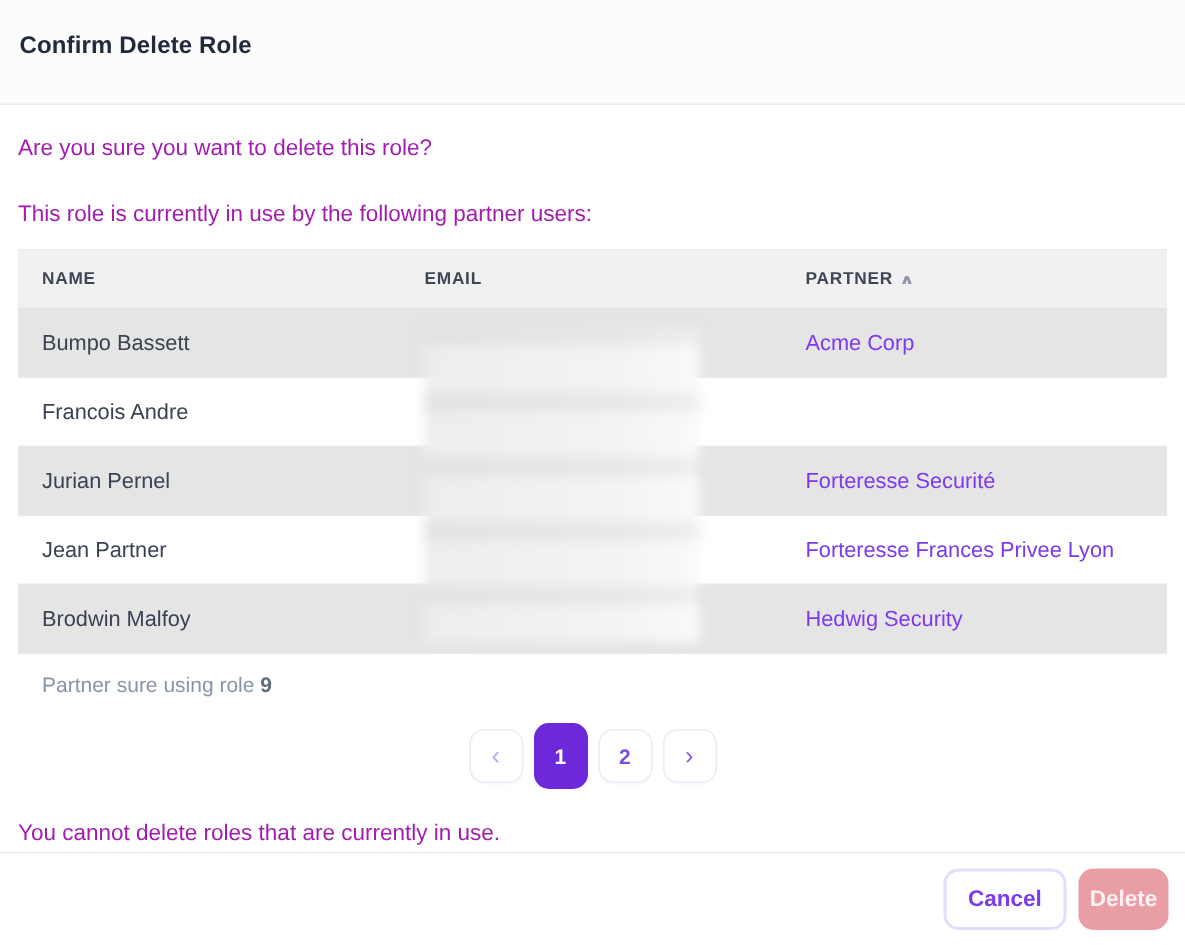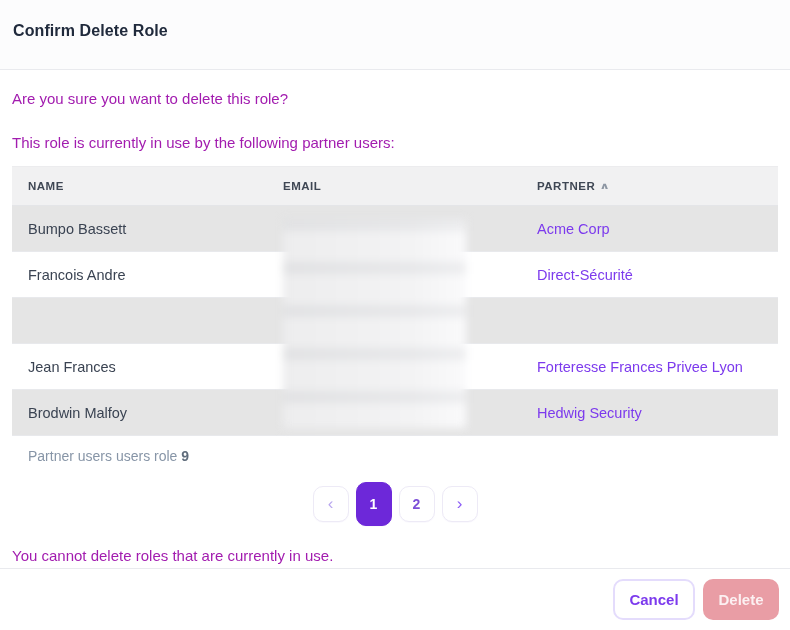--- a/index.html
+++ b/index.html
@@ -122,21 +122,21 @@
     display: flex; align-items: center; justify-content: center;
     cursor: pointer;
   }
   .btn-cancel {
     width: 82px;
     background: #ffffff;
     border: 2px solid #e4dcfc;
     color: #7c3aed;
   }
   .btn-delete {
-    width: 76px;
+    width: 60px;
     background: #e99da5;
     border: none;
     color: rgba(255,255,255,0.85);
   }
 </style>
 </head>
 <body>
 
 <div class="dialog">
 
@@ -168,49 +168,50 @@
         <div class="td col-name">Bumpo Bassett</div>
         <div class="td col-email"></div>
         <div class="td col-partner">
           <span class="partner-link">Acme Corp</span>
         </div>
       </div>
 
       <div class="trow">
         <div class="td col-name">Francois Andre</div>
         <div class="td col-email"></div>
-        <div class="td col-partner">
-          <span class="partner-link">Direct-Sécurité</span>
-        </div>
       </div>
 
       <div class="trow stripe">
-        <div class="td col-email"></div>
+        <div class="td col-name">Jurian Pernel</div>
+        <div class="td col-email"></div>
+        <div class="td col-partner">
+          <span class="partner-link">Forteresse Securité</span>
+        </div>
       </div>
 
       <div class="trow">
-        <div class="td col-name">Jean Frances</div>
+        <div class="td col-name">Jean Partner</div>
         <div class="td col-email"></div>
         <div class="td col-partner">
           <span class="partner-link">Forteresse Frances Privee Lyon</span>
         </div>
       </div>
 
       <div class="trow stripe">
         <div class="td col-name">Brodwin Malfoy</div>
         <div class="td col-email"></div>
         <div class="td col-partner">
           <span class="partner-link">Hedwig Security</span>
         </div>
       </div>
 
       <div class="email-redaction"></div>
 
       <div class="table-note">
-        <span>Partner users users role</span>
+        <span>Partner sure using role</span>
         <b>9</b>
       </div>
     </div>
 
     <div class="pagination">
       <div class="pg-btn pg-prev">
         <span>‹</span>
       </div>
       <div class="pg-btn pg-page active">1</div>
       <div class="pg-btn pg-page">2</div>

